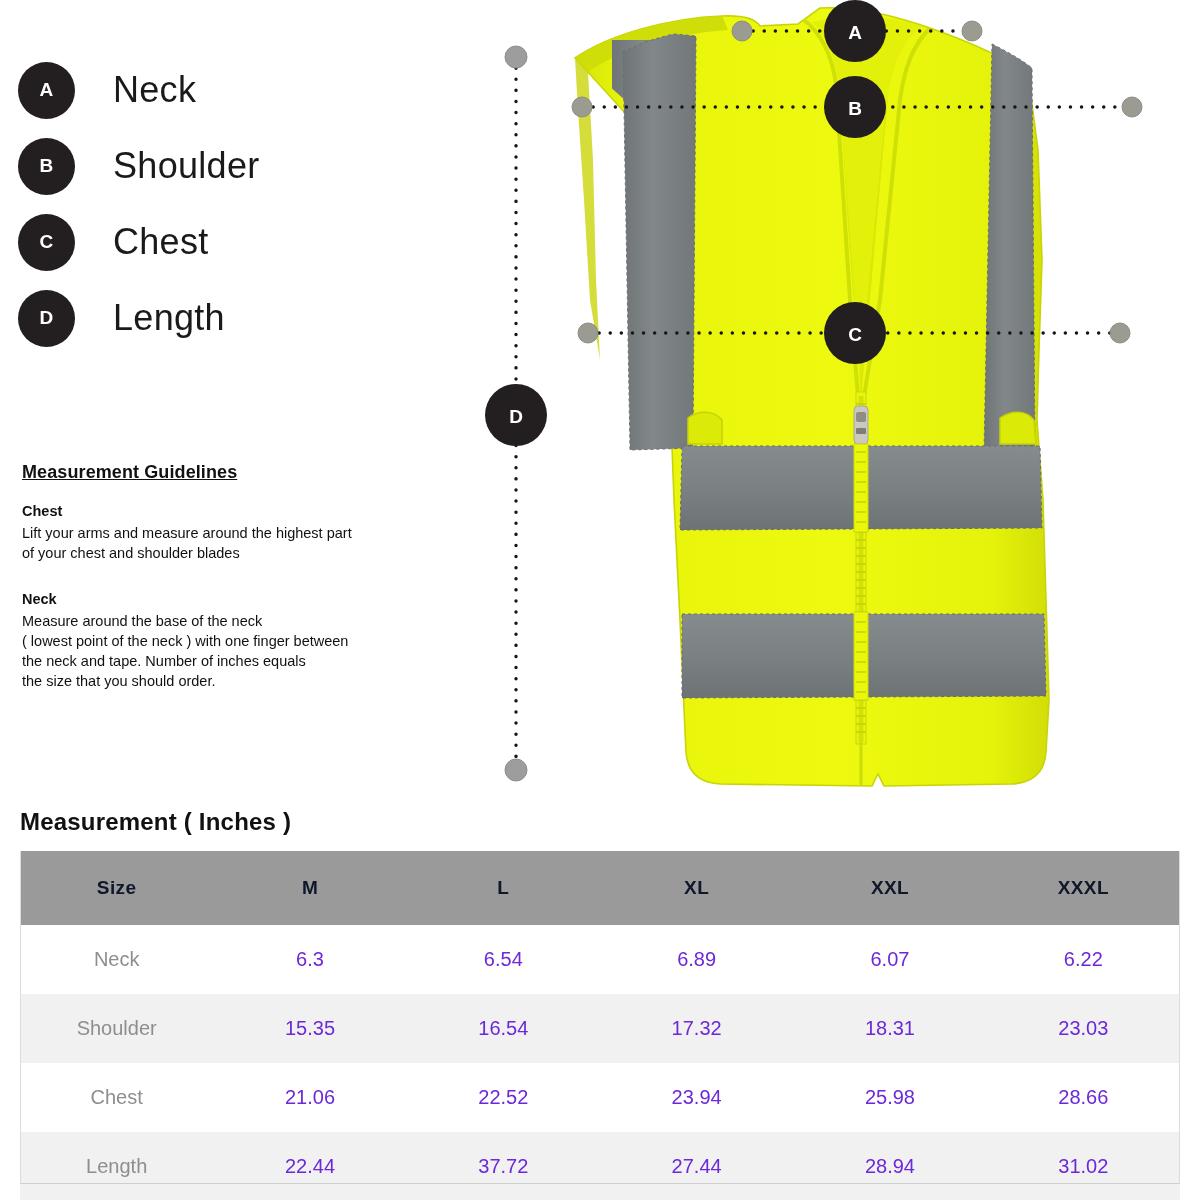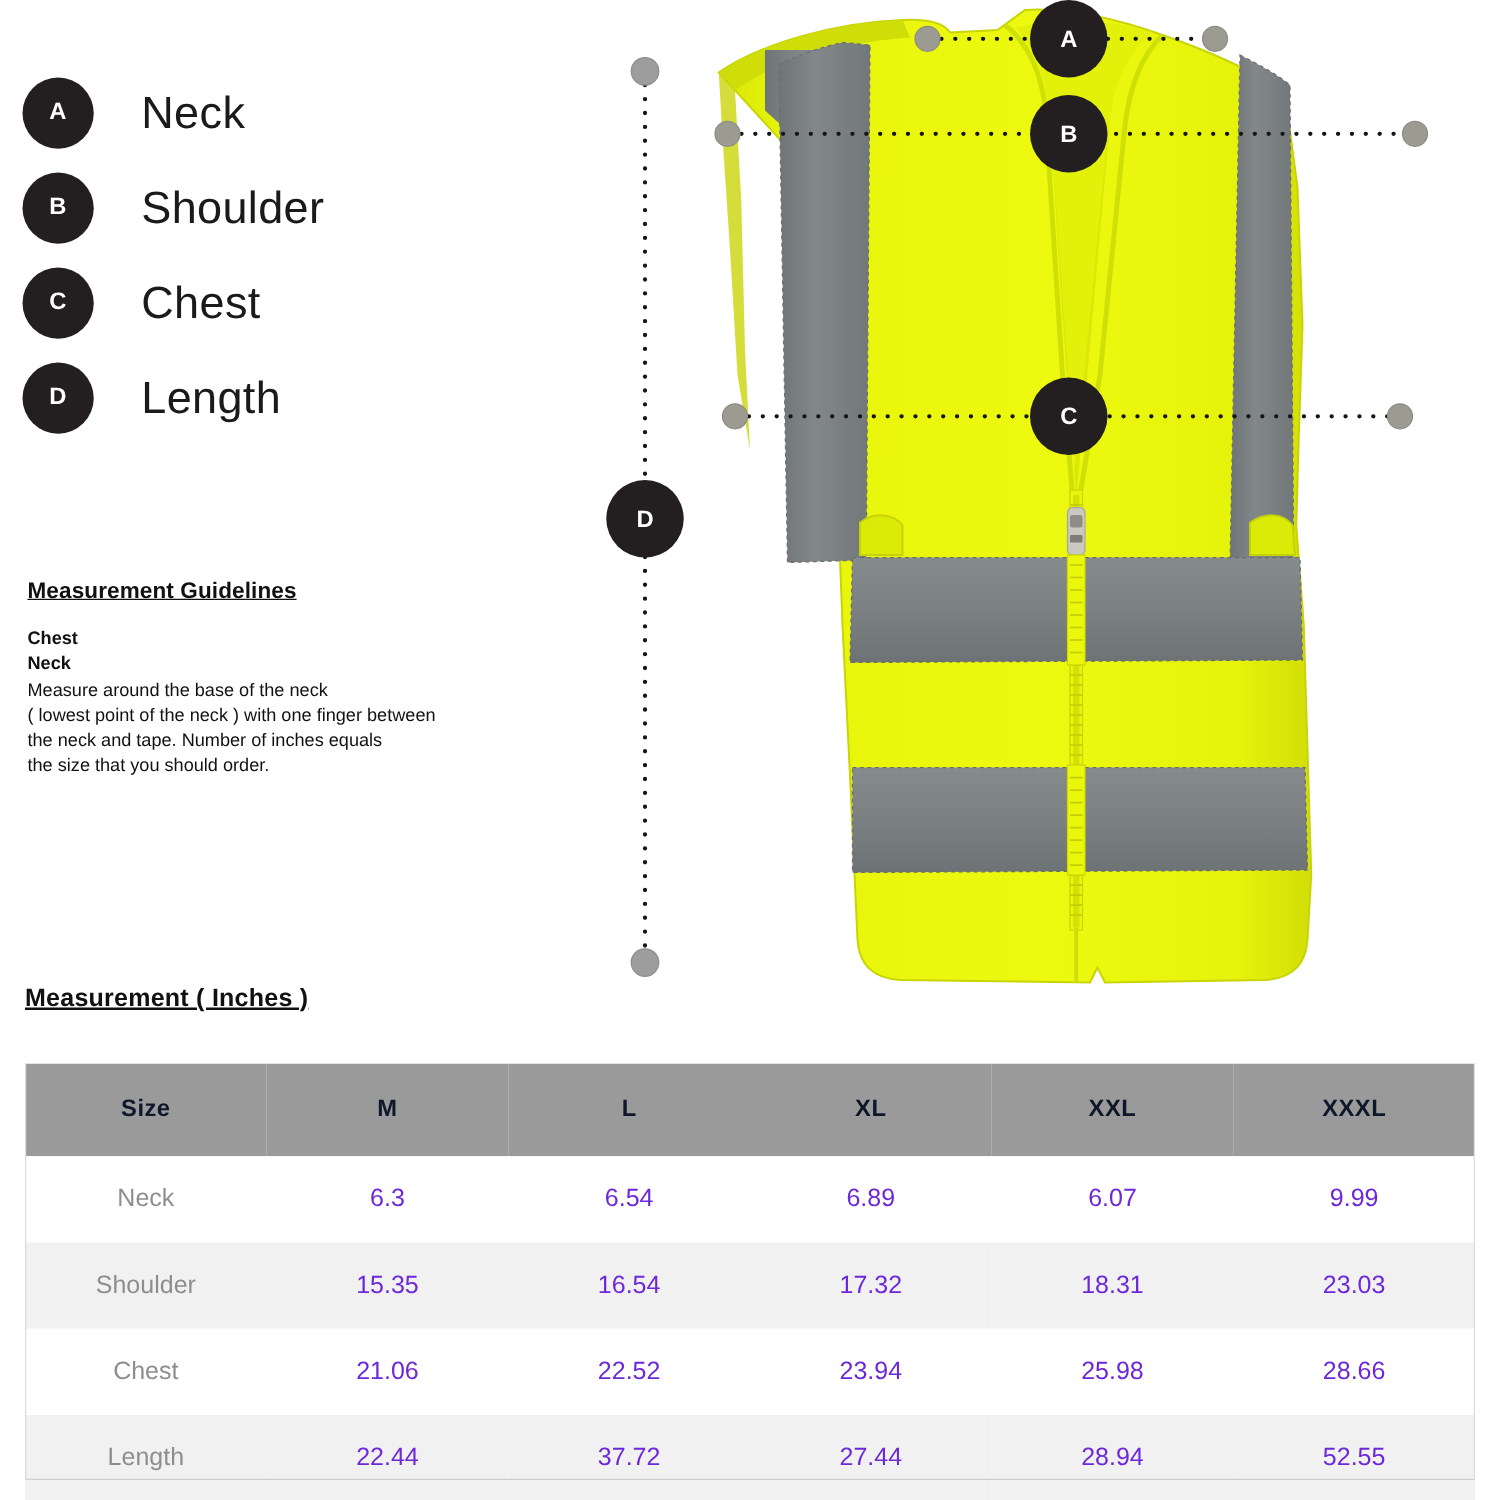--- a/index.html
+++ b/index.html
@@ -39,21 +39,21 @@
   
   #diagram{position:absolute;left:460px;top:0;width:740px;height:810px;}
   #diagram svg{display:block;}
   .marker-circle{fill:#231f20;}
   .marker-text{fill:#ffffff;font-family:"Liberation Sans", sans-serif;font-size:19px;font-weight:bold;text-anchor:middle;dominant-baseline:central;}
   .dotline{stroke:#151515;stroke-width:3.4;stroke-linecap:round;stroke-dasharray:0.1 11;fill:none;}
   .enddot{fill:#9b9b92;stroke:#8d8d85;stroke-width:1;}
   .enddot-gray{fill:#9d9d9d;stroke:#8f8f8f;stroke-width:1;}
 
   
-  #table-title{position:absolute;left:20px;top:788px;font-size:20px;font-weight:bold;color:#111;letter-spacing:0.2px;text-decoration:underline;}
+  #table-title{position:absolute;left:20px;top:808px;font-size:24px;font-weight:bold;color:#111;letter-spacing:0.2px;}
   #size-table{
     position:absolute;left:20px;top:851px;width:1160px;
     border-collapse:collapse;table-layout:fixed;
   }
   #size-table th{
     background:#9a9a9a;color:#0f172a;font-size:19px;font-weight:bold;
     height:72px;text-align:center;border:none;letter-spacing:0.4px;
   }
   #size-table td{
     font-size:20px;font-weight:400;color:#6d28d9;height:67px;
@@ -86,20 +86,22 @@
     </div>
     <div class="legend-row">
       <div class="legend-badge">D</div>
       <div class="legend-label">Length</div>
     </div>
   </div>
 
   <div id="guidelines">
     <p class="guide-title">Measurement Guidelines</p>
     <p class="guide-sub">Chest</p>
+    <p class="guide-body">Lift your arms and measure around the highest part
+of your chest and shoulder blades</p>
     <p class="guide-sub">Neck</p>
     <p class="guide-body last">Measure around the base of the neck
 ( lowest point of the neck ) with one finger between
 the neck and tape. Number of inches equals
 the size that you should order.</p>
   </div>
 
   <div id="diagram">
     <svg width="740" height="810" viewBox="0 0 740 810" xmlns="http://www.w3.org/2000/svg">
       <defs>
@@ -324,21 +326,21 @@
         <th>XXXL</th>
       </tr>
     </thead>
     <tbody>
       <tr>
         <td class="rowlabel">Neck</td>
         <td>6.3</td>
         <td>6.54</td>
         <td>6.89</td>
         <td>6.07</td>
-        <td>9.99</td>
+        <td>6.22</td>
       </tr>
       <tr>
         <td class="rowlabel">Shoulder</td>
         <td>15.35</td>
         <td>16.54</td>
         <td>17.32</td>
         <td>18.31</td>
         <td>23.03</td>
       </tr>
       <tr>
@@ -348,19 +350,19 @@
         <td>23.94</td>
         <td>25.98</td>
         <td>28.66</td>
       </tr>
       <tr>
         <td class="rowlabel">Length</td>
         <td>22.44</td>
         <td>37.72</td>
         <td>27.44</td>
         <td>28.94</td>
-        <td>52.55</td>
+        <td>31.02</td>
       </tr>
     </tbody>
   </table>
   <div class="tbl-wrap"></div>
 
 </div>
 
 </body></html>

